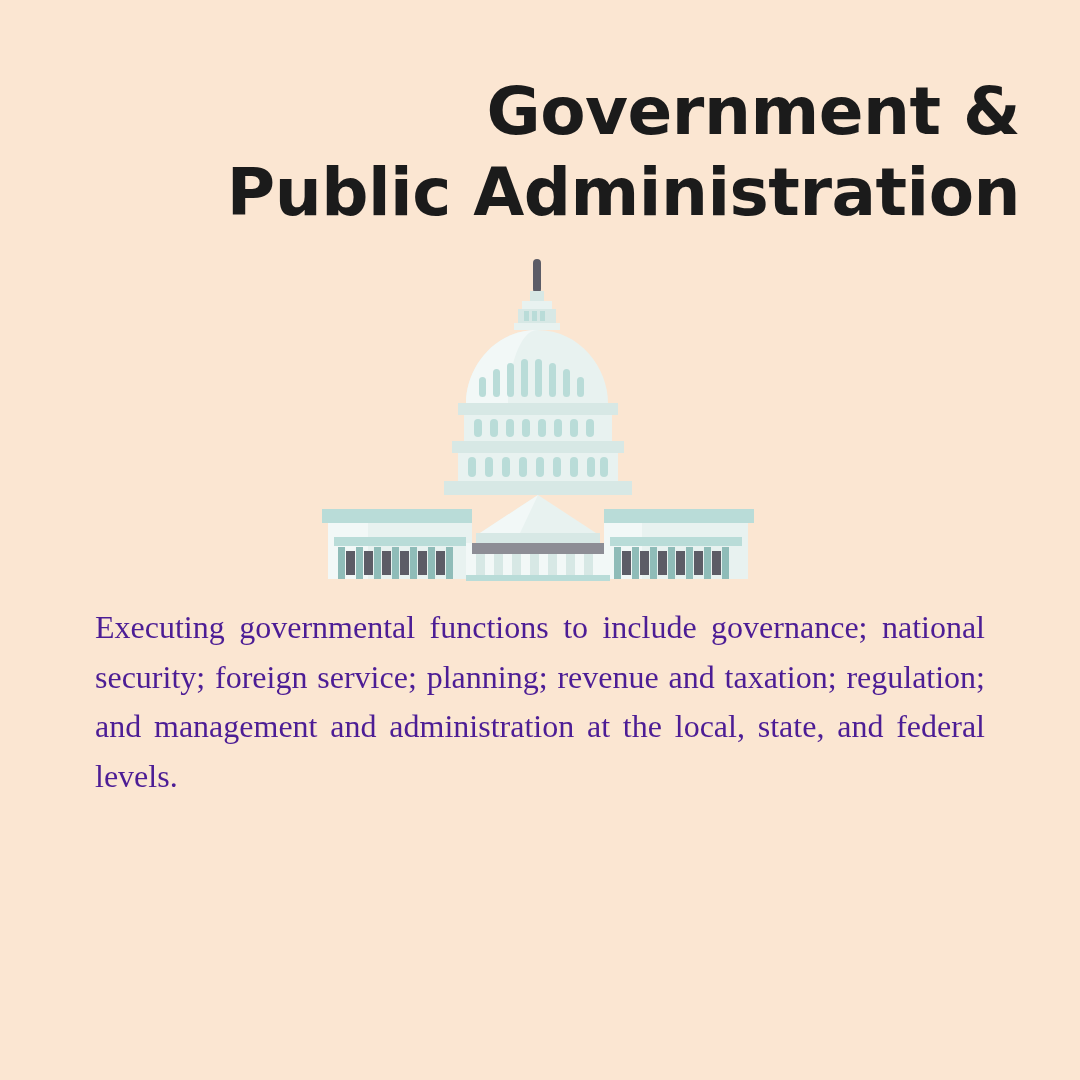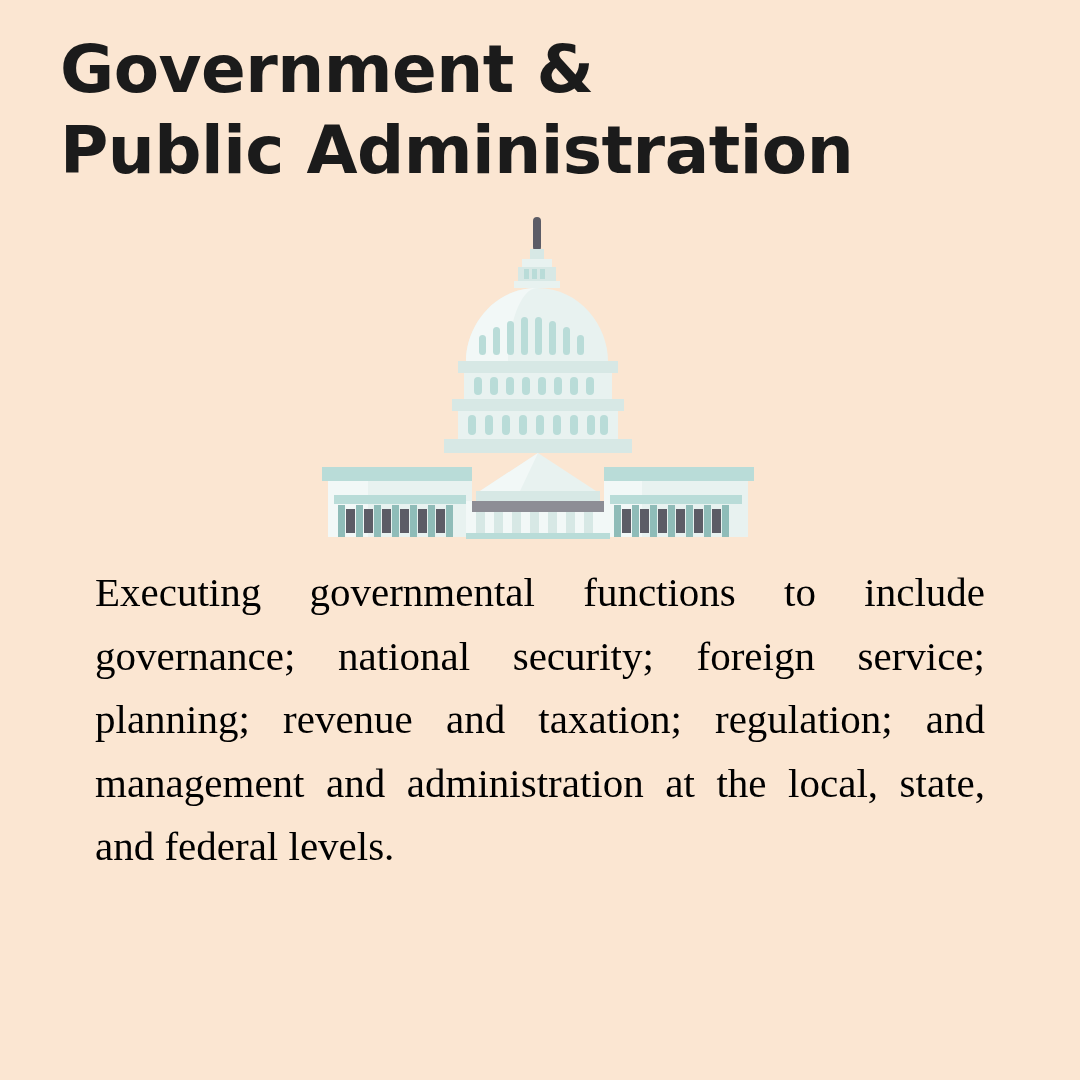--- a/index.html
+++ b/index.html
@@ -17,46 +17,46 @@
     position: relative;
     width: 1080px;
     height: 1080px;
     background: #fbe6d2;
     box-sizing: border-box;
     display: flex;
     flex-direction: column;
     align-items: center;
   }
   .title {
-    margin-top: 30px;
+    margin-top: 72px;
     width: 960px;
-    text-align: left;
+    text-align: right;
     font-family: "DejaVu Sans", sans-serif;
     font-weight: 700;
     font-size: 66px;
     line-height: 1.22;
     letter-spacing: -0.5px;
     color: #1b1b1b;
     white-space: pre-line;
   }
   .illustration {
     margin-top: 18px;
     width: 520px;
     height: 330px;
     display: flex;
     align-items: flex-end;
     justify-content: center;
   }
   .description {
     margin-top: 22px;
     width: 890px;
     font-family: "Liberation Serif", serif;
-    font-size: 41px;
+    font-size: 32px;
     line-height: 1.55;
-    color: #000000;
+    color: #4c1d95;
     text-align: justify;
     text-align-last: left;
   }
 </style>
 </head>
 <body>
 
 <div class="card">
 
   <div class="title">Government &amp;

